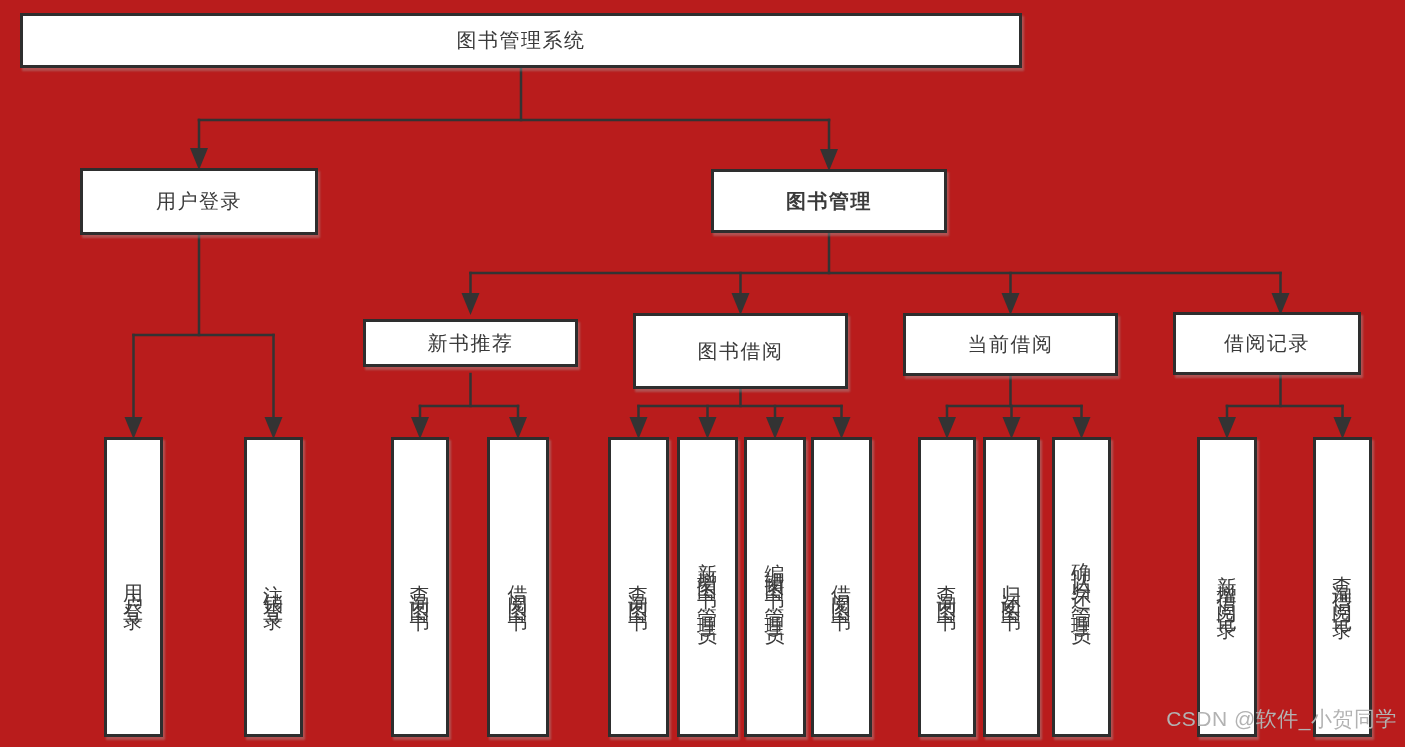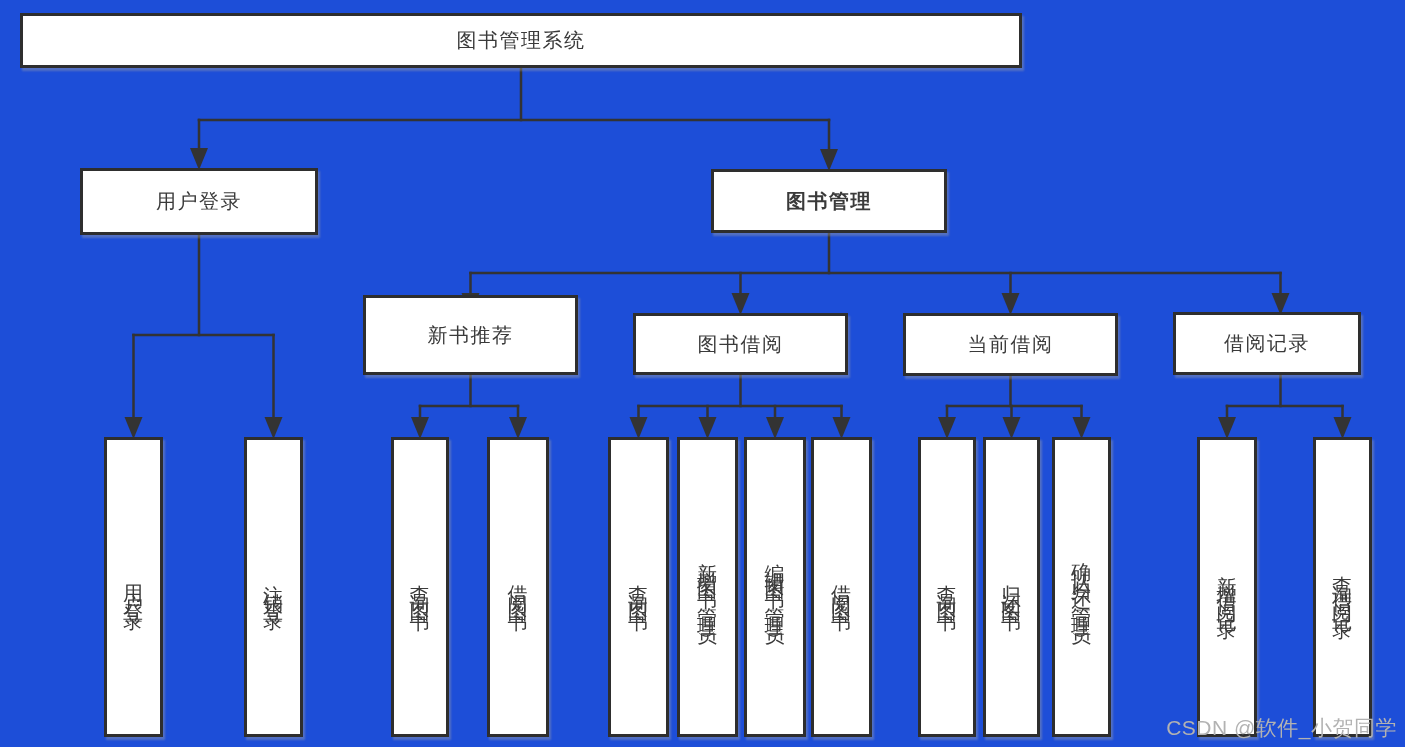--- a/index.html
+++ b/index.html
@@ -5,21 +5,21 @@
   html, body {
     margin: 0;
     padding: 0;
     background: #ffffff;
     font-family: "Liberation Sans", "DejaVu Sans", sans-serif;
   }
   .stage {
     position: relative;
     width: 1405px;
     height: 747px;
-    background: #1d4ed8;
+    background: #b91c1c;
     overflow: hidden;
   }
   #edge-layer {
     position: absolute;
     left: 0; top: 0;
     width: 1405px;
     height: 747px;
     z-index: 1;
   }
   .node {
@@ -42,21 +42,21 @@
   .node.v span {
     writing-mode: vertical-rl;
     text-orientation: mixed;
     font-size: 20px;
     letter-spacing: 9px;
     line-height: 1;
   }
   .watermark {
     position: absolute;
     right: 8px;
-    bottom: 5px;
+    bottom: 14px;
     font-size: 21px;
     color: #b2b2b2;
     letter-spacing: 0.5px;
     z-index: 5;
     white-space: nowrap;
   }
 </style>
 </head>
 <body>
 
@@ -118,24 +118,24 @@
   <div id="node-layer">
       <div class="node h" style="left: 20px; top: 13px; width: 1002px; height: 55px; border-color: rgb(46, 46, 46);">
         <span style="color: rgb(58, 58, 58);">图书管理系统</span>
       </div>
       <div class="node h" style="left: 80px; top: 168px; width: 238px; height: 67px; border-color: rgb(46, 46, 46);">
         <span style="color: rgb(58, 58, 58);">用户登录</span>
       </div>
       <div class="node h" style="left: 711px; top: 169px; width: 236px; height: 64px; border-color: rgb(46, 46, 46); font-weight: bold;">
         <span style="color: rgb(58, 58, 58);">图书管理</span>
       </div>
-      <div class="node h" style="left: 363px; top: 295px; width: 215px; height: 80px; border-color: rgb(46, 46, 46);">
+      <div class="node h" style="left: 363px; top: 319px; width: 215px; height: 48px; border-color: rgb(46, 46, 46);">
         <span style="color: rgb(58, 58, 58);">新书推荐</span>
       </div>
-      <div class="node h" style="left: 633px; top: 313px; width: 215px; height: 62px; border-color: rgb(46, 46, 46); align-items: center;">
+      <div class="node h" style="left: 633px; top: 313px; width: 215px; height: 76px; border-color: rgb(46, 46, 46); align-items: center;">
         <span style="color: rgb(58, 58, 58);">图书借阅</span>
       </div>
       <div class="node h" style="left: 903px; top: 313px; width: 215px; height: 63px; border-color: rgb(46, 46, 46);">
         <span style="color: rgb(58, 58, 58); text-align: right;">当前借阅</span>
       </div>
       <div class="node h" style="left: 1173px; top: 312px; width: 188px; height: 63px; border-color: rgb(46, 46, 46);">
         <span style="color: rgb(58, 58, 58);">借阅记录</span>
       </div>
       <div class="node v" style="left: 104px; top: 437px; width: 59px; height: 300px; border-color: rgb(46, 46, 46);">
         <span style="color: rgb(58, 58, 58);">用户登录</span>

